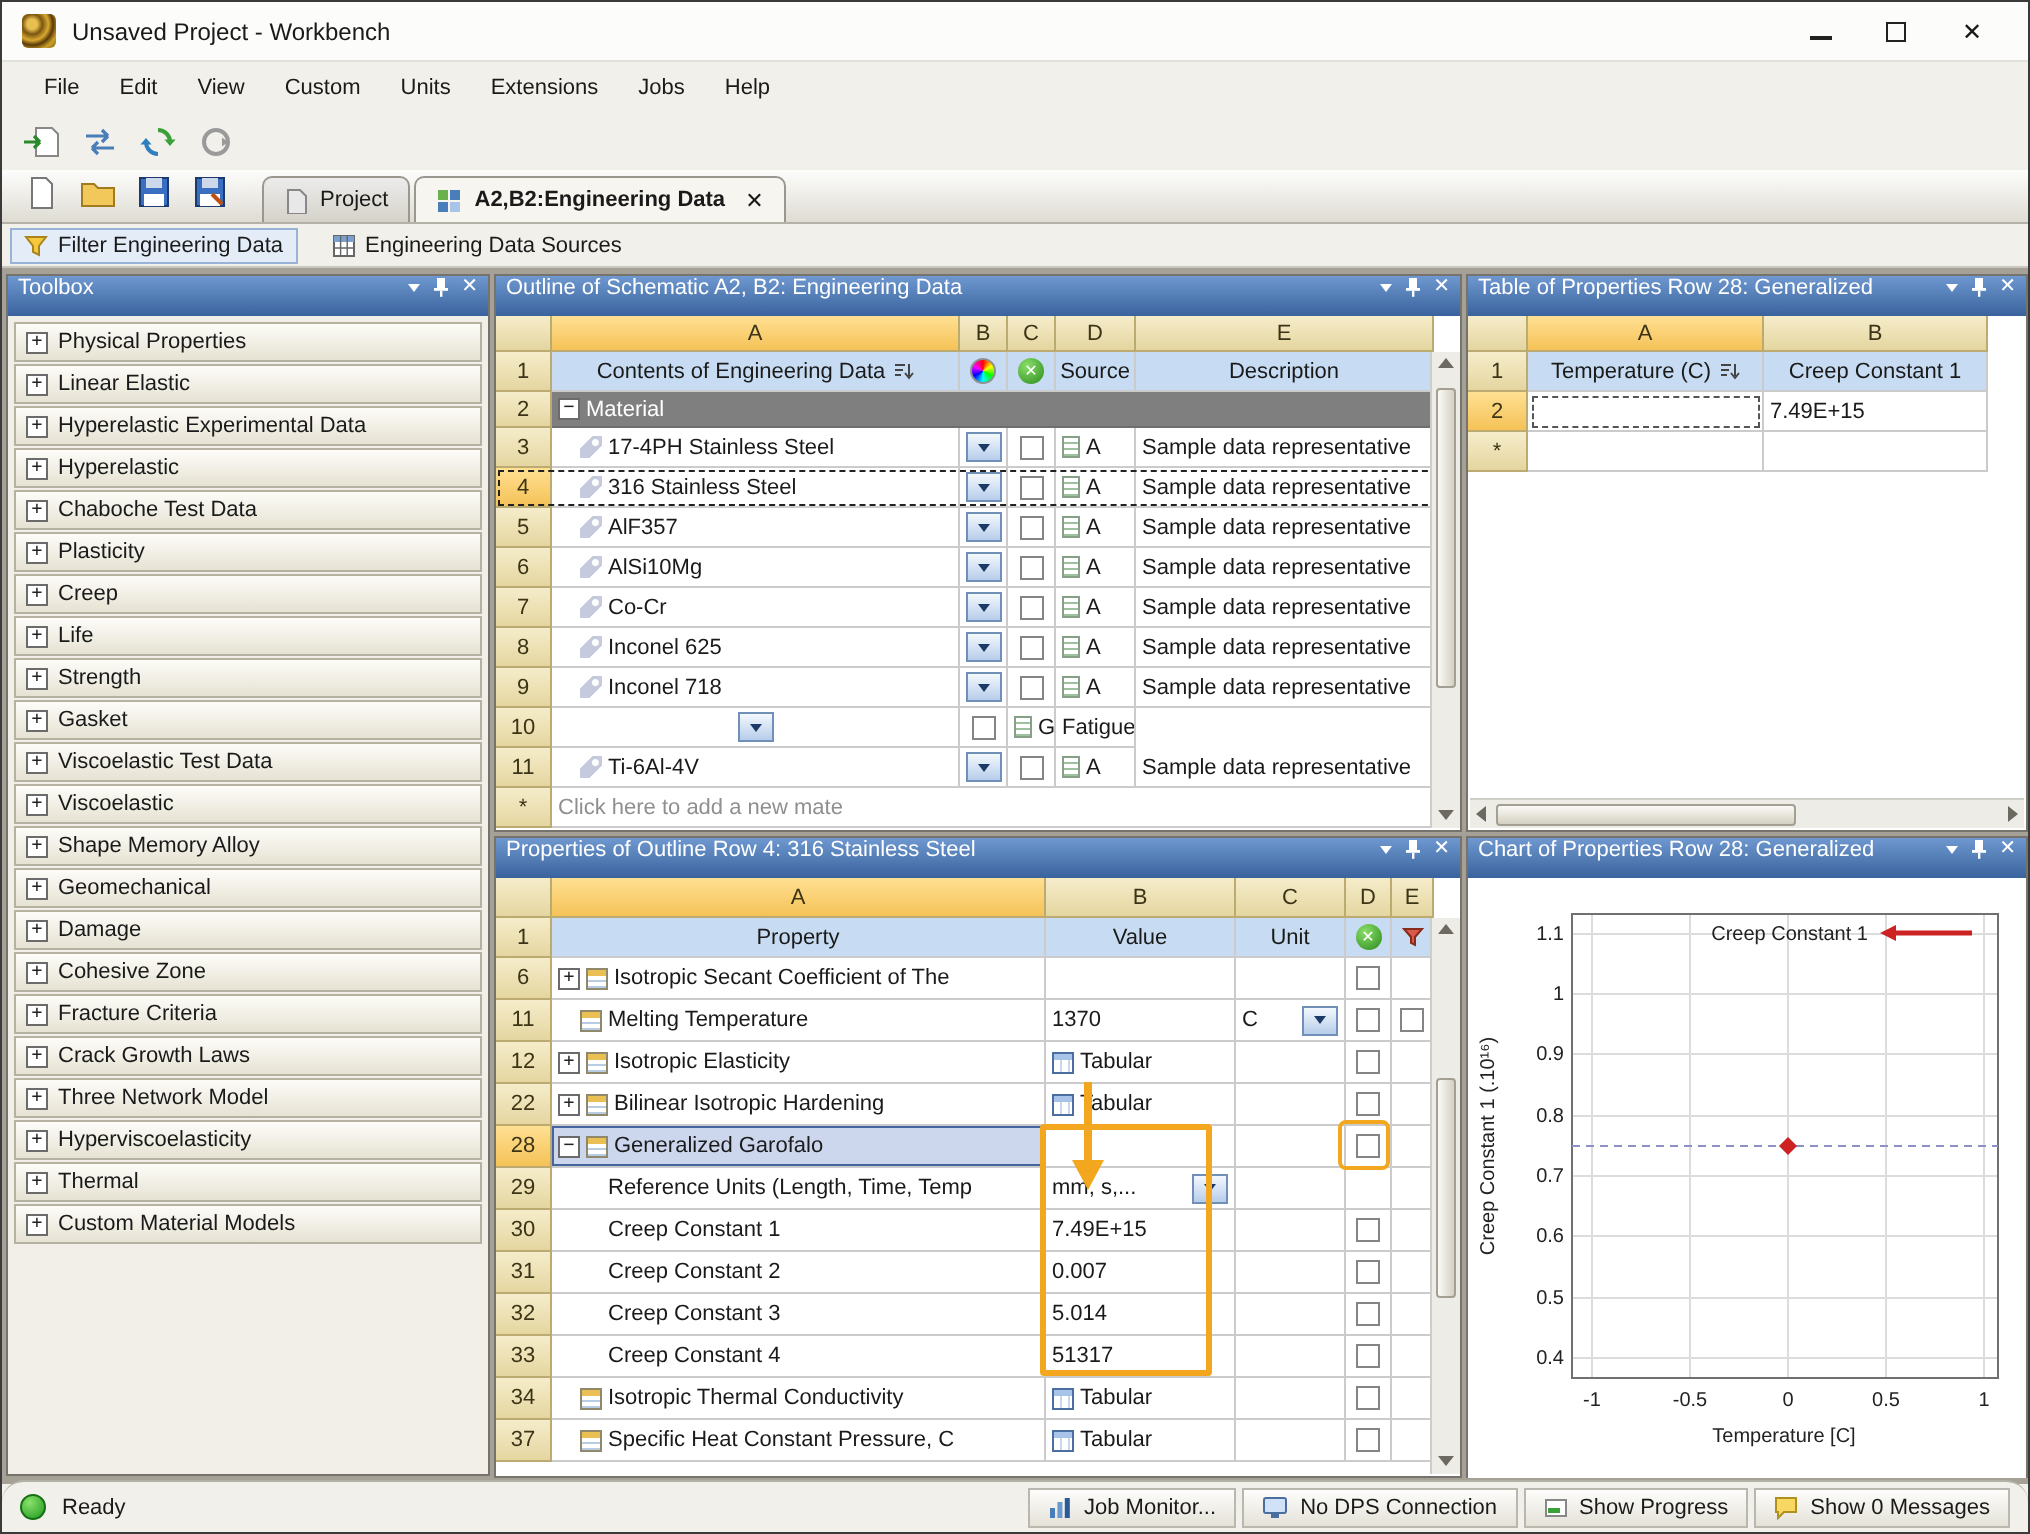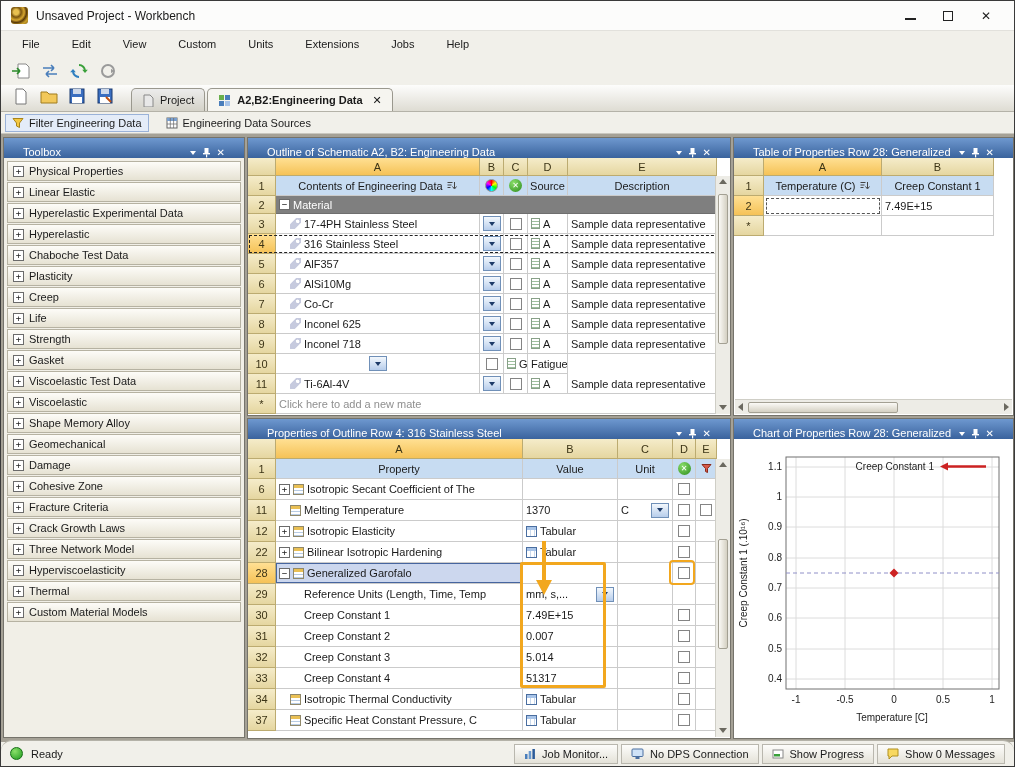--- a/index.html
+++ b/index.html
@@ -10,21 +10,21 @@
 .titlebar{position:absolute;top:0;left:0;right:0;height:30px;background:#fcfcfb;display:flex;align-items:center;padding:0 10px;border-bottom:1px solid #e2e1dc;}
 .app-icon{width:17px;height:17px;border-radius:3px;margin-right:8px;background:radial-gradient(circle at 30% 30%,#e8c050 15%,#7a5510 30%,#d8a830 48%,#5a3a08 62%,#caa028 78%,#8a6518 100%);}
 .title-text{font-size:12px;}
 .win-controls{margin-left:auto;display:flex;gap:2px;}
 .win-btn{width:36px;height:26px;display:flex;align-items:center;justify-content:center;cursor:default;}
 .wmin{width:11px;border-bottom:2px solid #222;height:8px;}
 .wmax{width:10px;height:10px;border:1px solid #222;}
 .wclose{font-size:12px;}
 
 
-.menubar{position:absolute;top:30px;left:0;right:12px;height:26px;display:flex;align-items:center;padding-left:12px;gap:14px;background:#f1f0ea;}
+.menubar{position:absolute;top:30px;left:0;right:12px;height:26px;display:flex;align-items:center;padding-left:12px;gap:2px;background:#f1f0ea;}
 .menu-item{padding:4px 9px;}
 
 
 .toolbar{position:absolute;top:56px;left:0;right:0;height:28px;display:flex;align-items:center;gap:5px;padding-left:8px;background:#f1f0ea;}
 .tbtn{width:24px;height:22px;display:flex;align-items:center;justify-content:center;}
 
 
 .tabbar{position:absolute;top:84px;left:0;right:0;height:27px;background:linear-gradient(#fdfdfc,#dedcd3);border-bottom:1px solid #b4b2a8;display:flex;align-items:flex-end;padding-left:6px;}
 .tb-icons{display:flex;align-items:center;gap:4px;margin:0 14px 4px 2px;}
 .tab{display:flex;align-items:center;gap:6px;height:23px;padding:0 10px;border:1px solid #9a988e;border-bottom:none;border-radius:5px 5px 0 0;background:linear-gradient(#ececе6,#d4d2c8);background:linear-gradient(#ececec,#d4d2c8);margin-right:2px;}
@@ -32,21 +32,21 @@
 .tab-close{font-weight:bold;font-size:11px;margin-left:4px;}
 
 
 .filterbar{position:absolute;top:111px;left:0;right:0;height:22px;background:#f1f0ea;border-bottom:1px solid #c9c7bf;display:flex;align-items:center;padding-left:4px;gap:10px;}
 .filter-btn{display:flex;align-items:center;gap:5px;padding:2px 6px;border:1px solid transparent;}
 .filter-btn.on{border:1px solid #9ab2d8;background:#e4ecf8;}
 
 
 .main{position:absolute;top:133px;left:0;right:0;height:608px;background:#a5a196;}
 .panel{position:absolute;background:#fff;border:1px solid #75736b;display:flex;flex-direction:column;}
-.phead{flex:0 0 20px;background:linear-gradient(#6e98cf,#3a639d);color:#fff;display:flex;align-items:flex-end;padding:0 19px;gap:4px;}
+.phead{flex:0 0 20px;background:linear-gradient(#6e98cf,#3a639d);color:#fff;display:flex;align-items:flex-start;padding:0 5px;gap:4px;}
 .phead-title{flex:1;white-space:nowrap;overflow:hidden;}
 .ph-ic{display:flex;align-items:center;gap:6px;}
 .ph-caret{width:0;height:0;border-left:3.5px solid transparent;border-right:3.5px solid transparent;border-top:4.5px solid #fff;}
 .ph-close{font-size:10px;color:#fff;}
 
 
 .trow{display:grid;}
 .h18{height:18px;}.h20{height:20px;}.h21{height:21px;}
 .og{grid-template-columns:28px 204px 24px 24px 40px 149px;}
 .pg{grid-template-columns:28px 247px 95px 55px 23px 21px;}

